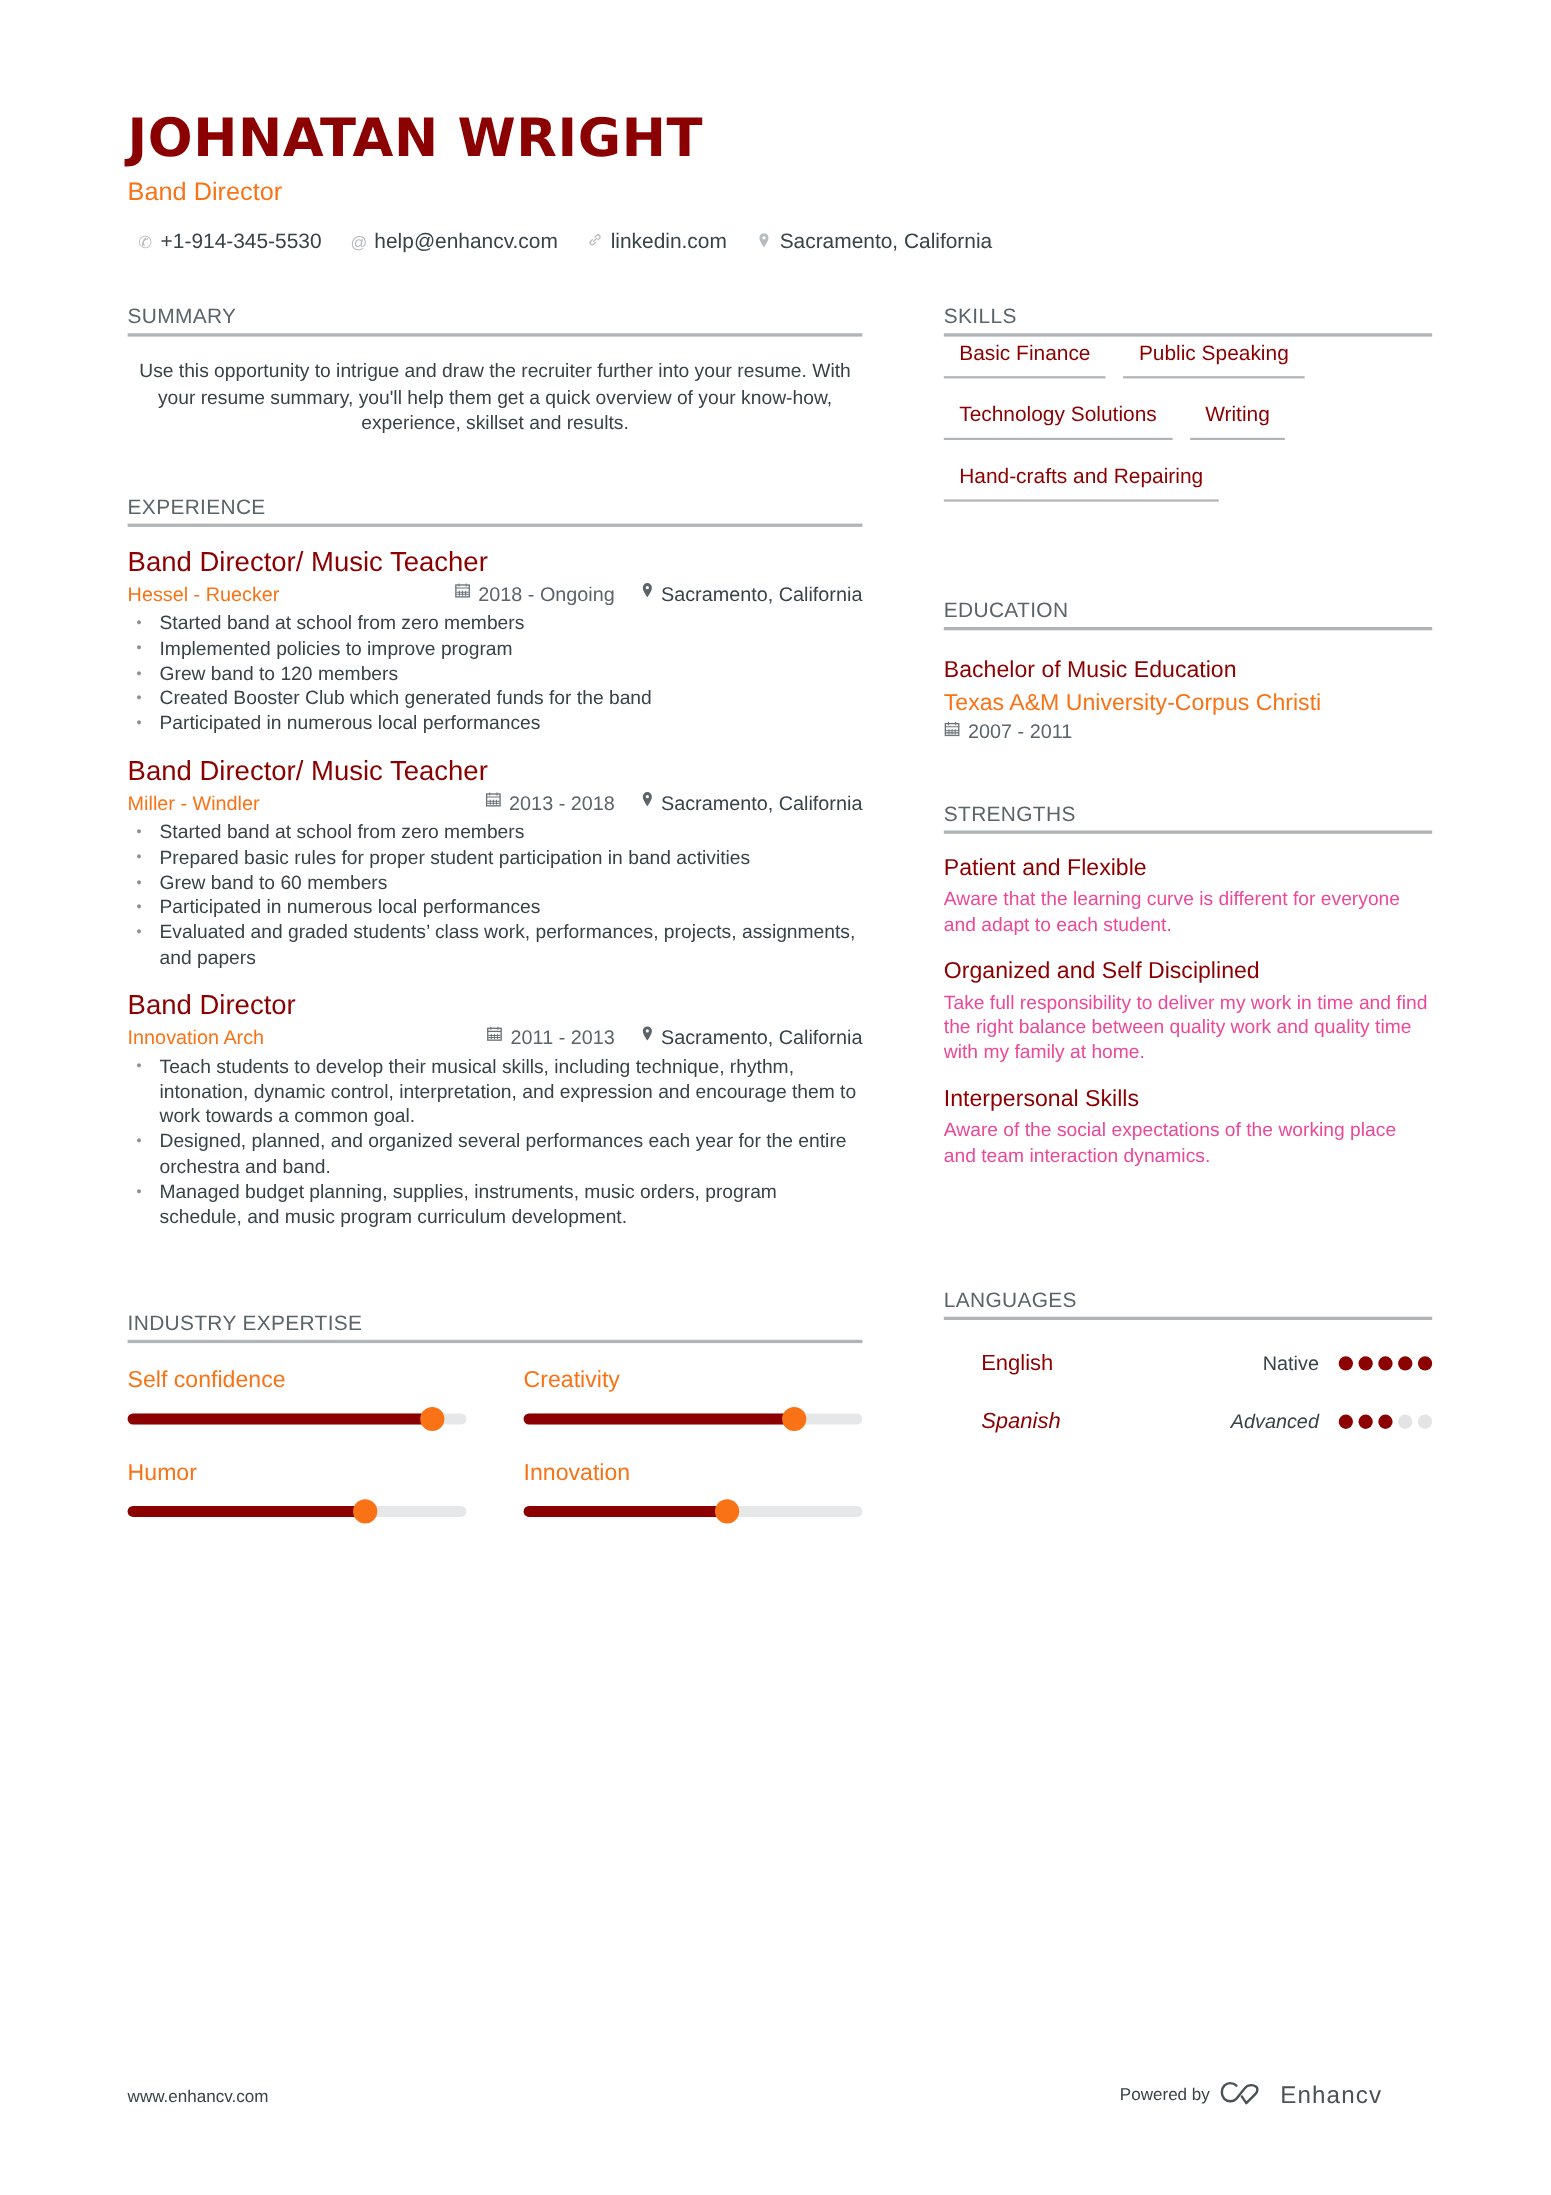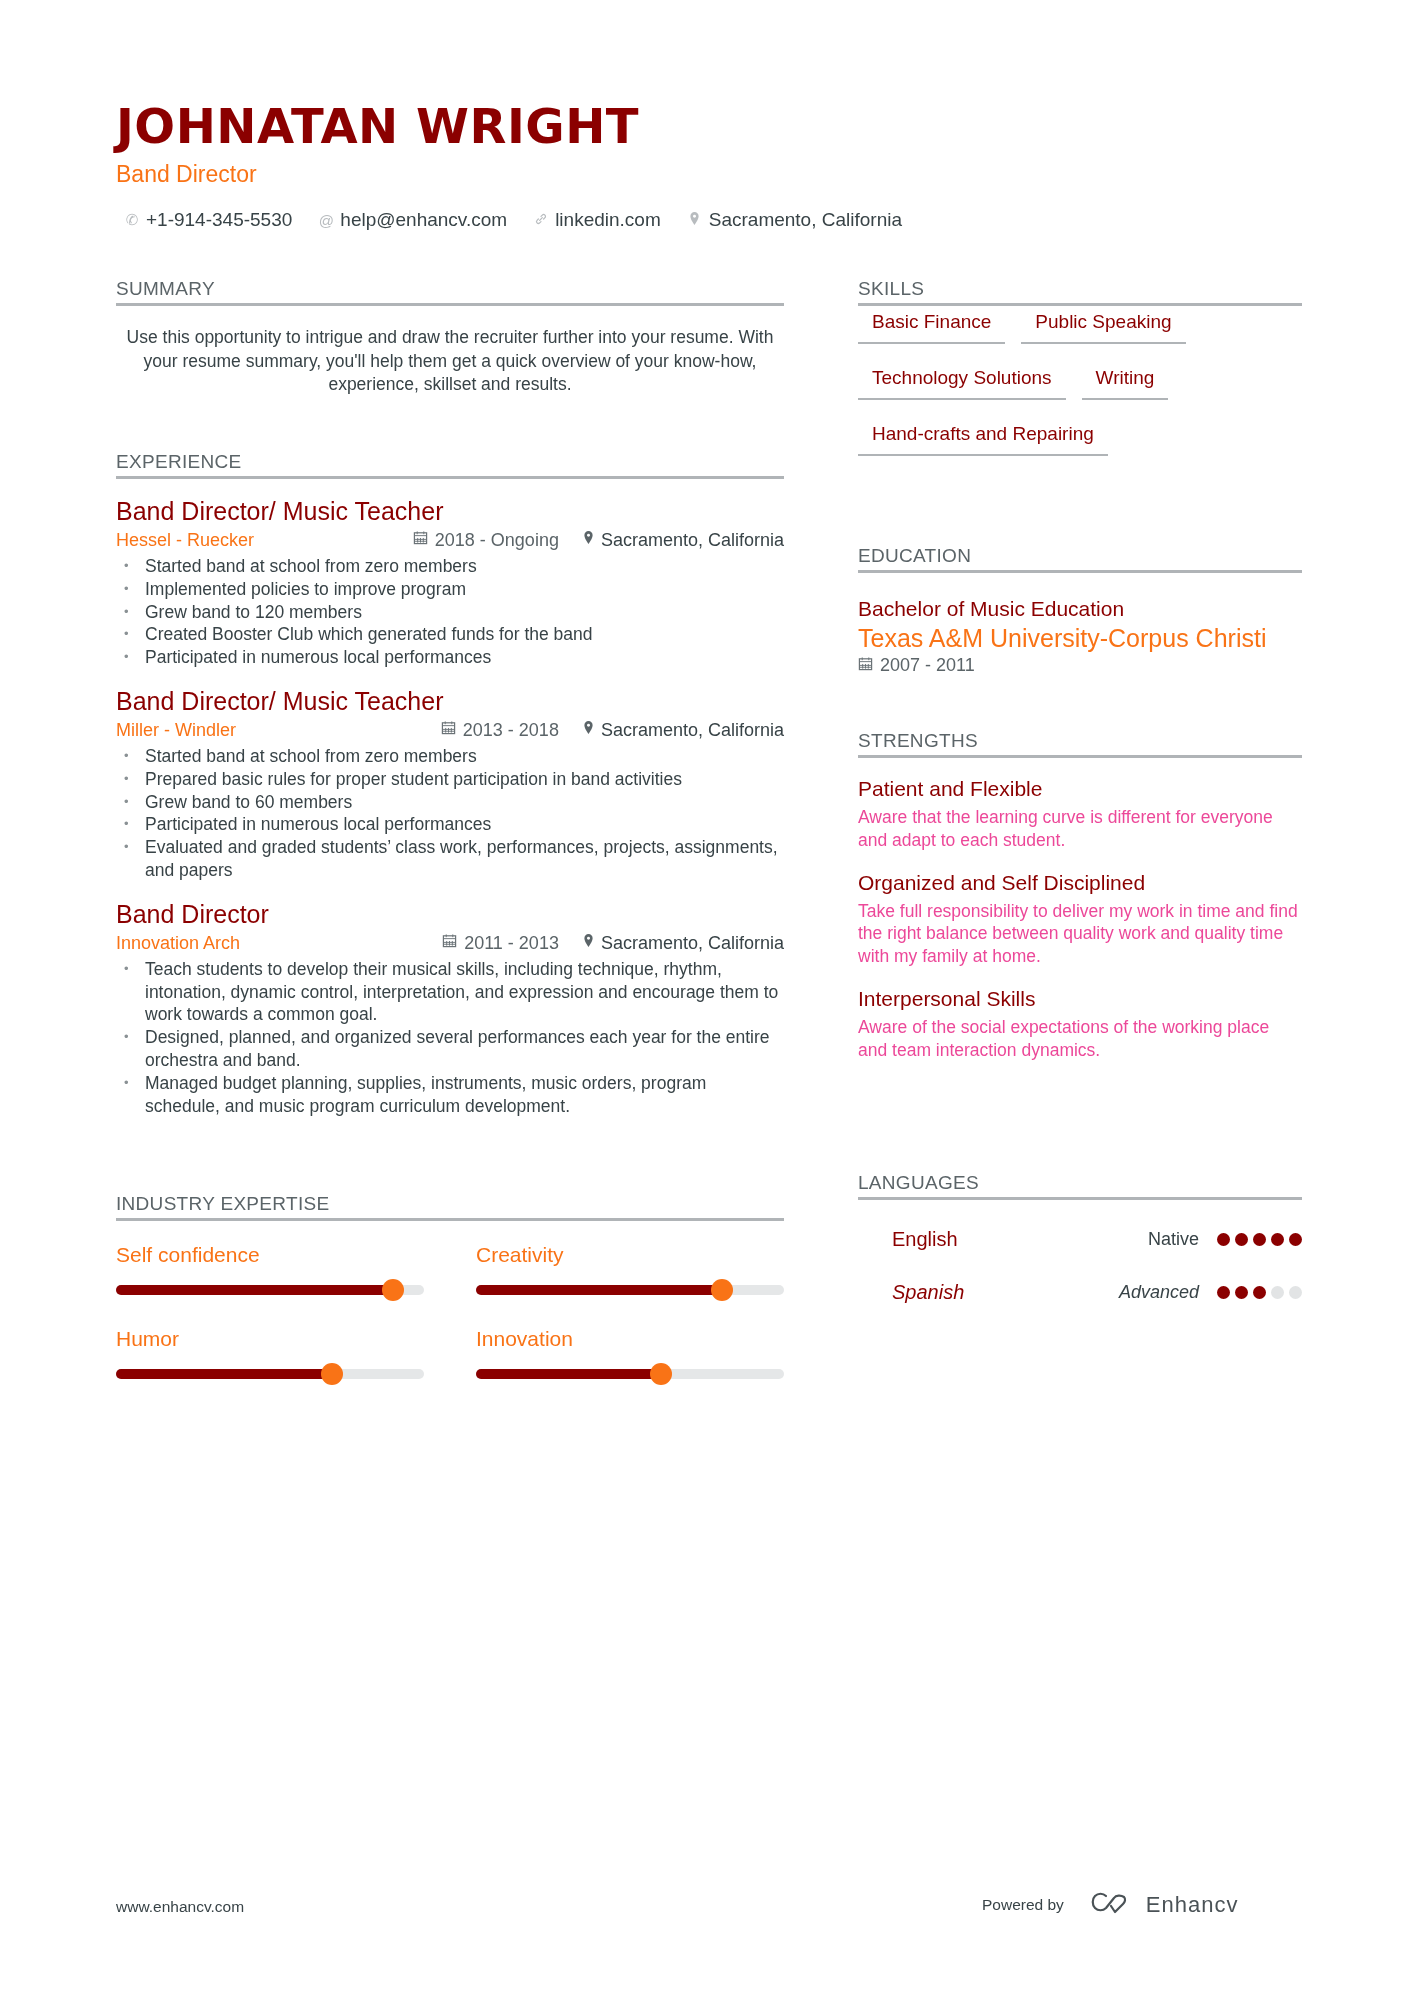--- a/index.html
+++ b/index.html
@@ -34,39 +34,39 @@
   .expertise-grid { display: grid; grid-template-columns: 308px 308px; column-gap: 52px; row-gap: 30px; margin-top: 20px; }
   .exp-label { font-size: 21px; color: #f97316; line-height: 28px; }
   .bar { position: relative; height: 10px; background: #e5e7e8; border-radius: 5px; margin-top: 16px; }
   .bar-fill { position: absolute; left: 0; top: 0; height: 10px; background: #8b0000; border-radius: 5px; }
   .bar-knob { position: absolute; top: -6px; width: 22px; height: 22px; margin-left: -11px; border-radius: 50%; background: #f97316; }
 
   .skills { display: flex; flex-wrap: wrap; gap: 18px 16px; }
   .skill { font-size: 19px; color: #8b0000; padding: 4px 14px 8px 14px; border-bottom: 2px solid #b0b4b7; line-height: 24px; }
 
   .edu-degree { font-size: 21px; color: #8b0000; line-height: 28px; margin-top: 22px; }
-  .edu-school { font-size: 25px; color: #f97316; line-height: 27px; margin-top: 2px; }
+  .edu-school { font-size: 21px; color: #f97316; line-height: 27px; margin-top: 2px; }
   .edu-date { font-size: 18px; color: #5b6468; line-height: 27px; display: flex; gap: 7px; align-items: center; }
 
   .strength { margin-top: 16px; }
   .strength:first-of-type { margin-top: 20px; }
   .str-title { font-size: 21px; color: #8b0000; line-height: 30px; }
   .str-desc { font-size: 17.5px; color: #ec4899; line-height: 22.8px; margin-top: 2px; }
 
   .lang-row { display: flex; justify-content: space-between; align-items: center; height: 26px; margin-top: 26px; margin-left: 34px; }
   .lang-row + .lang-row { margin-top: 27px; font-style: italic; }
   .lang-name { font-size: 20px; color: #8b0000; }
   .lang-right { display: flex; align-items: center; gap: 18px; }
   .lang-level { font-size: 18px; color: #384347; }
   .dots { display: flex; gap: 5px; }
   .dot { width: 13px; height: 13px; border-radius: 50%; background: #8b0000; }
   .dot.off { background: #e2e4e5; }
 
   .footer-left { left: 116px; top: 1898px; font-size: 15.5px; color: #384347; }
-  .footer-right { left: 982px; top: 1890px; display: flex; align-items: center; gap: 22px; }
+  .footer-right { left: 1018px; top: 1890px; display: flex; align-items: center; gap: 4px; }
   .powered { font-size: 15.5px; color: #384347; }
   .brand { display: flex; align-items: center; gap: 12px; font-size: 22px; color: #4a5256; letter-spacing: 1px; }
 </style>
 </head>
 <body>
 
 <div class="abs name">JOHNATAN WRIGHT</div>
 <div class="abs title">Band Director</div>
 <div class="abs contacts">
   <div class="contact">

